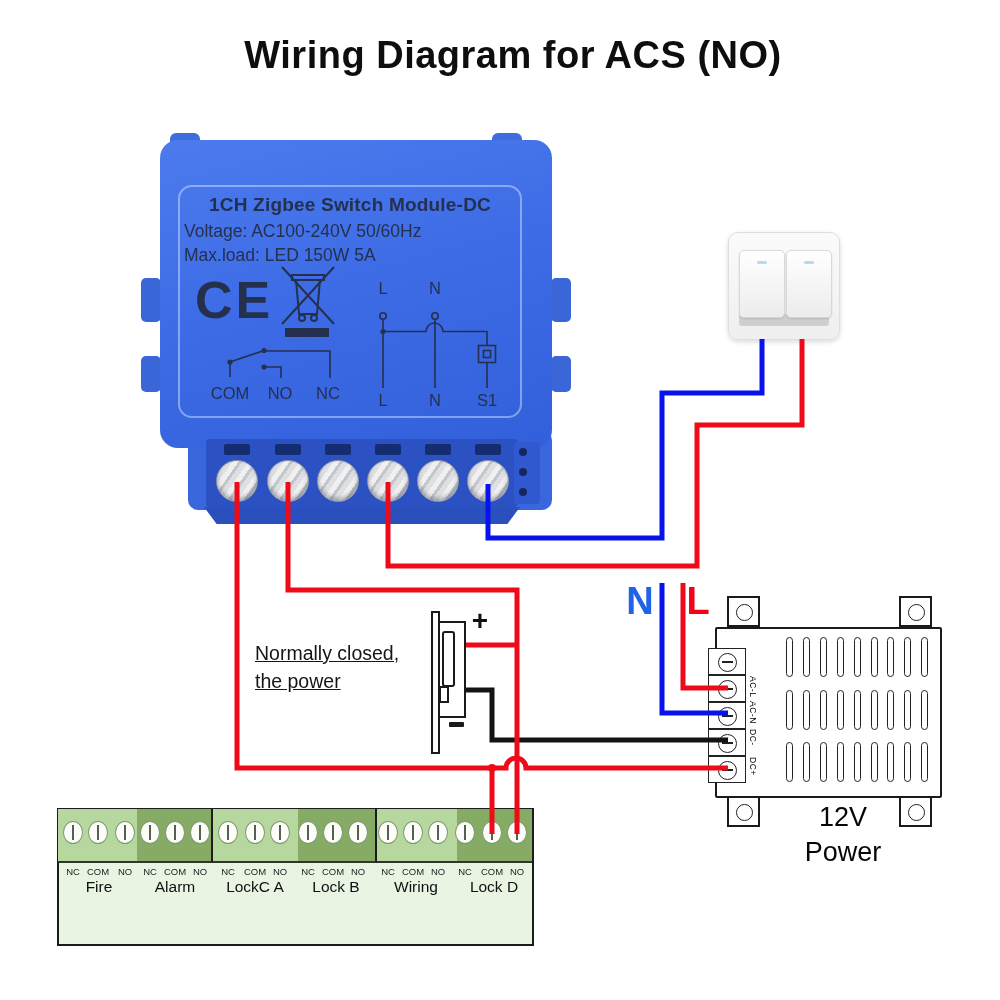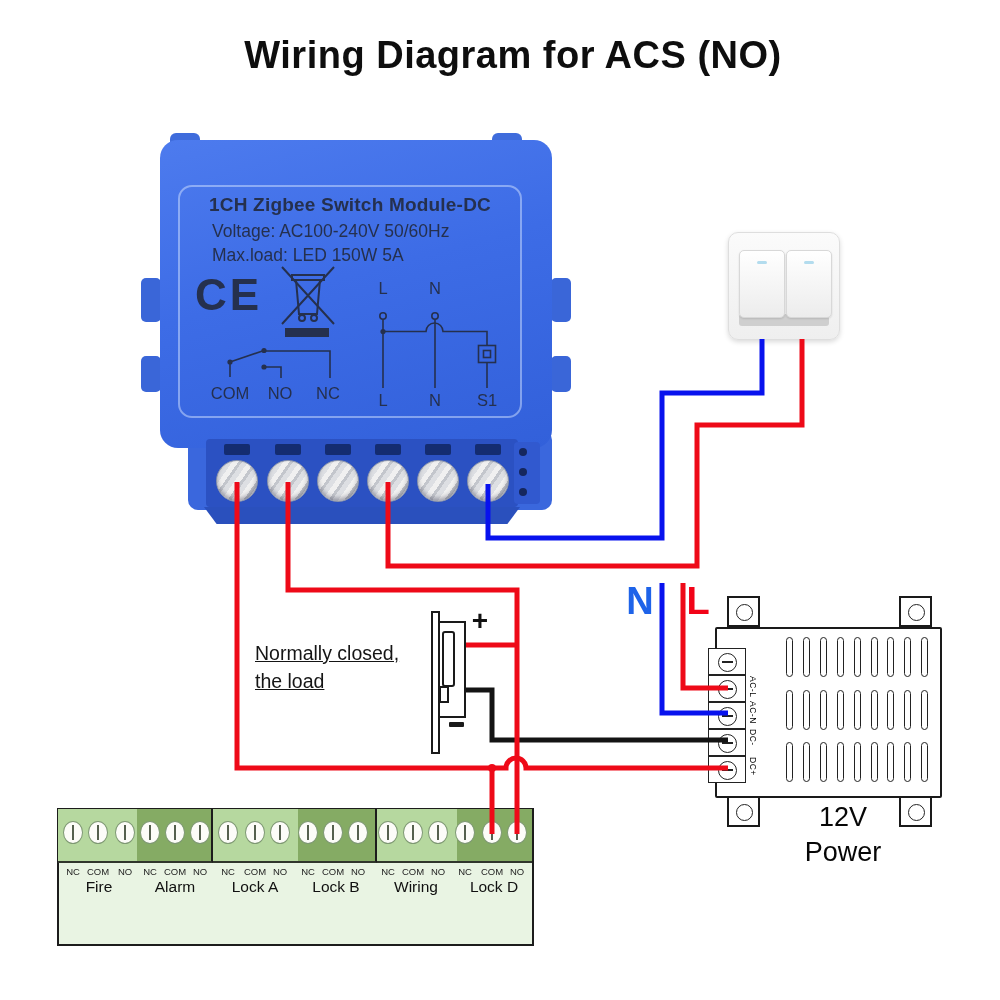--- a/index.html
+++ b/index.html
@@ -22,23 +22,23 @@
   .sidetab{width:20px;border-radius:5px;background:#3a66d8;}
   .t1{left:141px;top:278px;height:44px;} .t2{left:141px;top:356px;height:36px;}
   .t3{left:551px;top:278px;height:44px;} .t4{left:551px;top:356px;height:36px;}
   .module-body{left:160px;top:140px;width:392px;height:308px;border-radius:18px;
     background:linear-gradient(165deg,#4d7bee 0%,#3d6ce6 45%,#3260da 100%);}
   .module-lower{left:188px;top:430px;width:364px;height:80px;border-radius:10px;background:#3a67dd;}
   .module-panel{left:178px;top:185px;width:344px;height:233px;border-radius:14px;
     border:2px solid rgba(210,225,255,.5);}
   .m-title{left:178px;top:194px;width:344px;text-align:center;font-size:19px;font-weight:bold;
     color:var(--module_text);letter-spacing:.2px;}
-  .m-line{left:212px;font-size:17.5px;color:var(--module_text);}
+  .m-line{left:184px;font-size:17.5px;color:var(--module_text);}
   .m-v{top:221px;} .m-l{top:245px;}
-  .m-ce{left:195px;top:270px;font-size:44px;font-weight:bold;color:var(--module_text);letter-spacing:3px;}
+  .m-ce{left:195px;top:270px;font-size:52px;font-weight:bold;color:var(--module_text);letter-spacing:3px;}
   .weee{position:absolute;left:279px;top:264px;}
   .m-relay,.m-bot,.m-top{width:60px;text-align:center;font-size:16.5px;color:var(--module_text);}
   .m-relay{top:384px;} .m-top{top:279px;} .m-bot{top:391px;}
   .r0{left:200px;} .r1{left:250px;} .r2{left:298px;}
   .tl{left:353px;} .tn{left:405px;}
   .bl{left:353px;} .bn{left:405px;} .bs{left:457px;}
   .m-recess{left:206px;top:439px;width:312px;height:68px;border-radius:4px;background:#2b51c2;}
   .m-dotpanel{left:514px;top:442px;width:26px;height:62px;border-radius:4px;background:#3159cf;}
   .m-slot{top:444px;width:26px;height:11px;border-radius:2px;background:#142c70;}
   .m-screw{top:460px;width:42px;height:42px;border-radius:50%;border:1px solid #8d96ab;
@@ -169,21 +169,21 @@
   </div>
 
   <div class="dk-plate"></div>
   <div class="dk-body"></div>
   <div class="dk-latch"></div>
   <div class="dk-block"></div>
   <div class="dk-plus">+</div>
   <div class="dk-minus"></div>
   <div class="dk-note">
     <span>Normally closed,</span>
-    <span>the load</span>
+    <span>the power</span>
   </div>
 
   <div class="tg-panel"></div>
 
   <svg class="wires" width="1000" height="1000" viewBox="0 0 1000 1000">
     <g>
       <path class="sch" d="M230 364 V377"></path>
       <circle class="schdot" cx="230" cy="362" r="2.6"></circle>
       <path class="sch" d="M230 362 L264 350.5"></path>
       <circle class="schdot" cx="264" cy="350.5" r="2.6"></circle>
@@ -301,17 +301,17 @@
     <div class="tg-screw" style="left: 428px;"></div>
     <div class="tg-tlabel" style="left: 424px;">NO</div>
     <div class="tg-screw" style="left: 455px;"></div>
     <div class="tg-tlabel" style="left: 451px;">NC</div>
     <div class="tg-screw" style="left: 482px;"></div>
     <div class="tg-tlabel" style="left: 478px;">COM</div>
     <div class="tg-screw" style="left: 507px;"></div>
     <div class="tg-tlabel" style="left: 503px;">NO</div>
     <div class="tg-name" style="left: 59px;">Fire</div>
     <div class="tg-name" style="left: 135px;">Alarm</div>
-    <div class="tg-name" style="left: 215px;">Lock A</div>
+    <div class="tg-name" style="left: 215px;">LockC A</div>
     <div class="tg-name" style="left: 296px;">Lock B</div>
     <div class="tg-name" style="left: 376px;">Wiring</div>
     <div class="tg-name" style="left: 454px;">Lock D</div>
   </div>
 
 </body></html>

